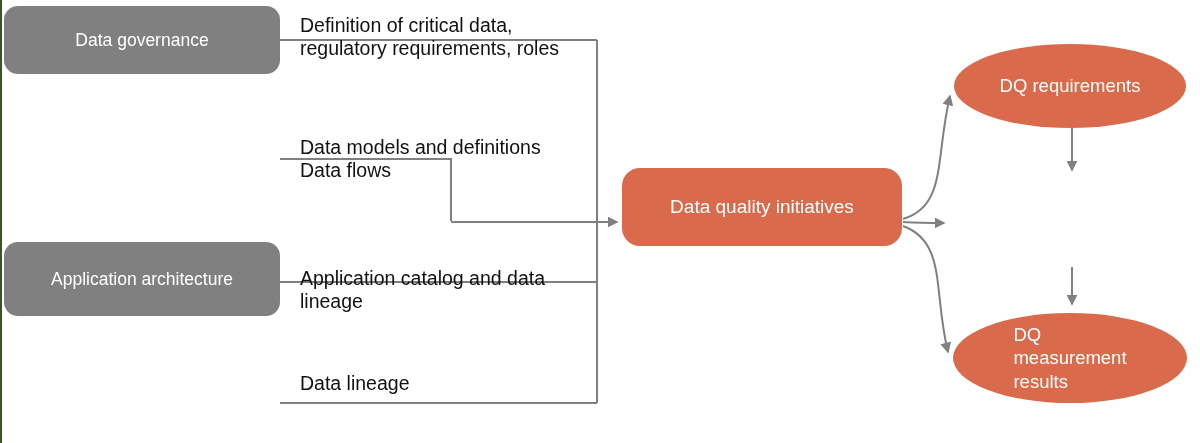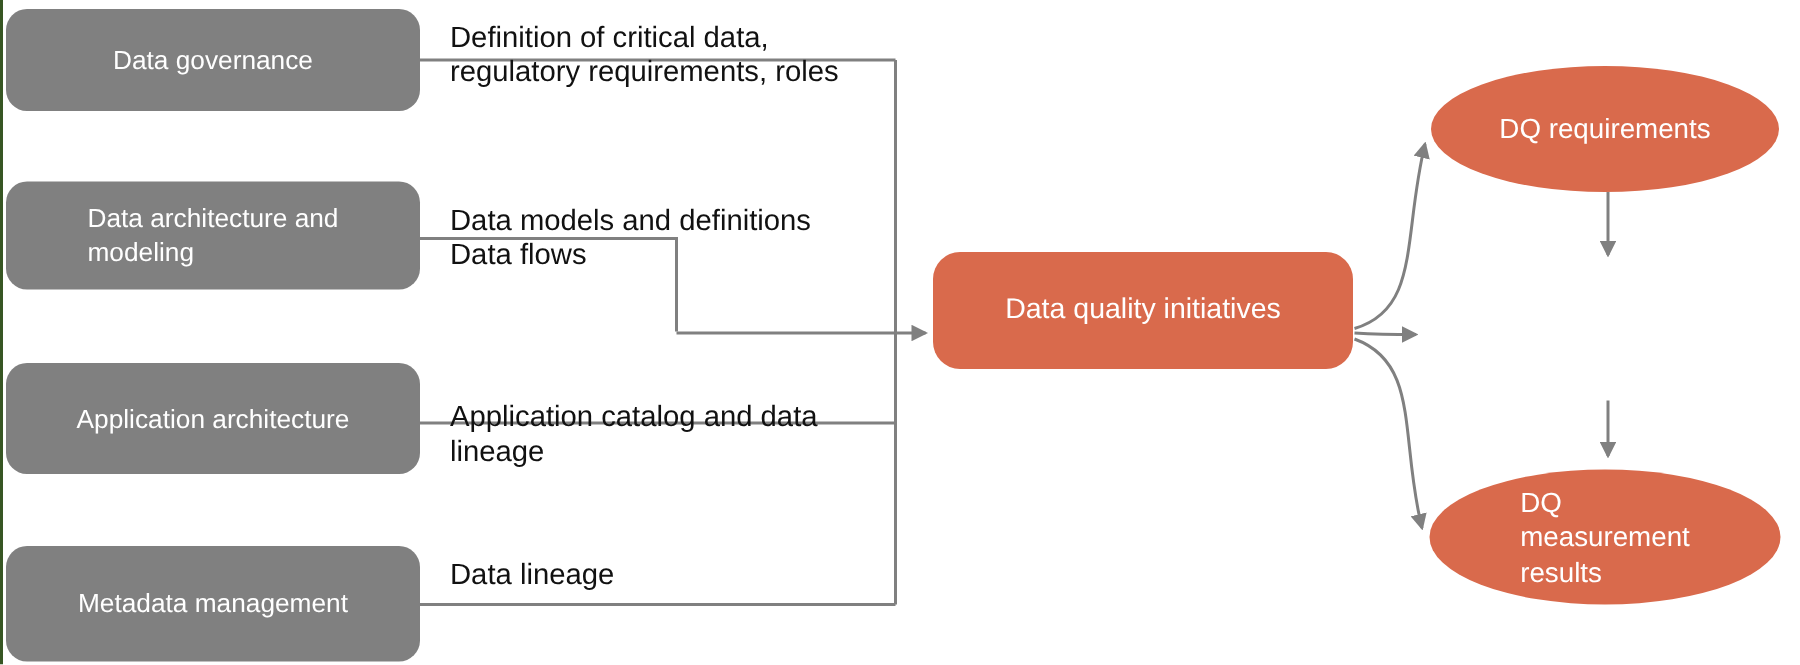--- a/index.html
+++ b/index.html
@@ -80,24 +80,21 @@
 
     <path d="M903,219 C947,206 935,158 950,96" marker-end="url(#ah)"></path>
     <path d="M903,222 C920,223 933,223 944,223" marker-end="url(#ah)"></path>
     <path d="M903,226 C947,242 933,292 948,352" marker-end="url(#ah)"></path>
 
     <path d="M1072,128 V170" marker-end="url(#ah)"></path>
     <path d="M1072,267 V304" marker-end="url(#ah)"></path>
   </svg>
 
   <div class="src-box b1">Data governance</div>
-  <div class="src-box b2">Data architecture and
-modeling</div>
   <div class="src-box b3">Application architecture</div>
-  <div class="src-box b4">Metadata management</div>
 
   <div class="note n1">Definition of critical data,
 regulatory requirements, roles</div>
   <div class="note n2">Data models and definitions
 Data flows</div>
   <div class="note n3">Application catalog and data
 lineage</div>
   <div class="note n4">Data lineage</div>
 
   <div class="hub">Data quality initiatives</div>

